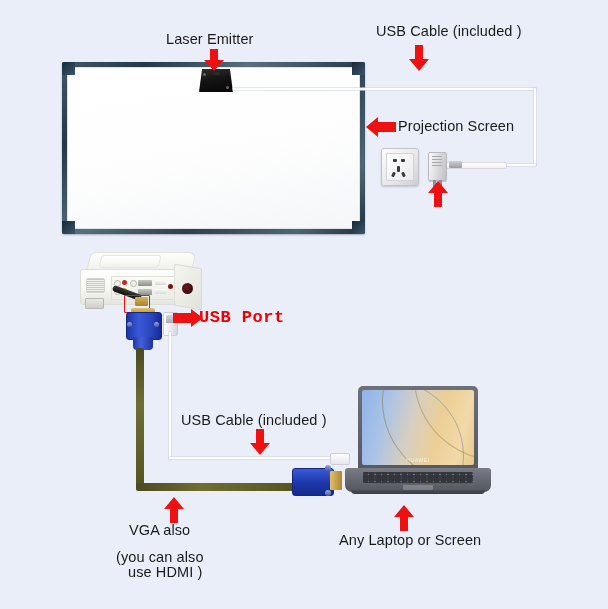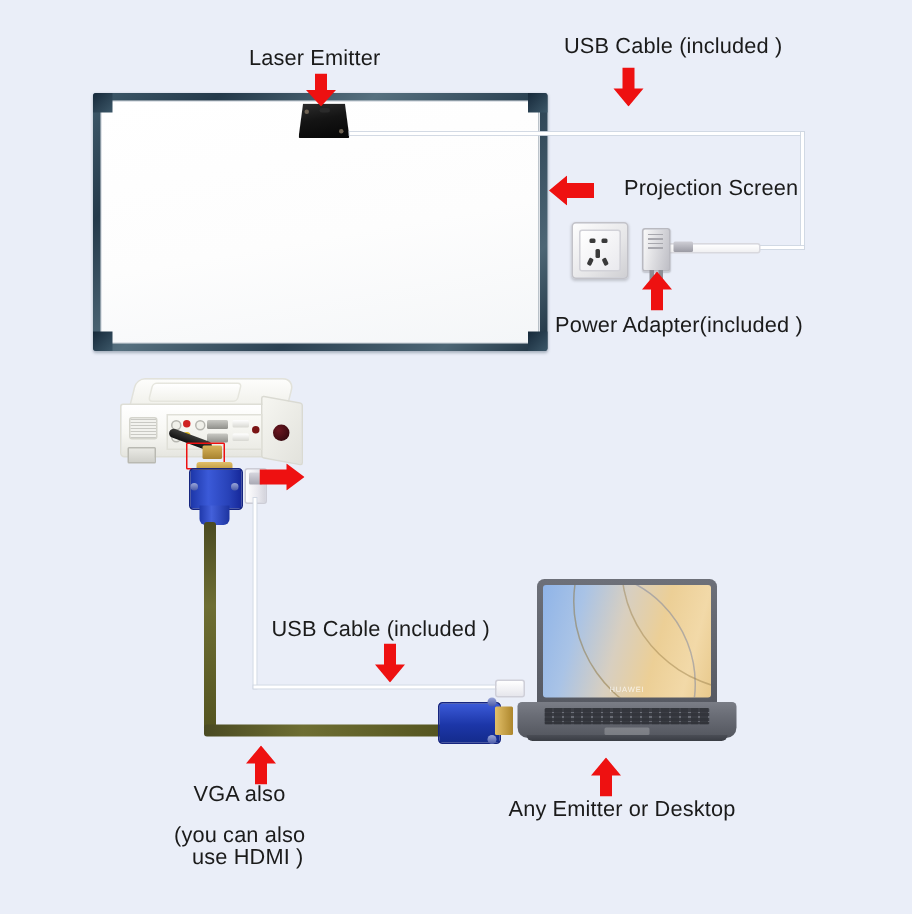--- a/index.html
+++ b/index.html
@@ -318,22 +318,21 @@
   <div id="adaptercord"></div>
   <div id="adapterplug"></div>
   <div id="adapter">
     <div class="grill"></div>
     <div class="prong p1"></div>
     <div class="prong p2"></div>
   </div>
 
   <div class="lbl" style="left:166px;top:31px;">Laser Emitter</div>
   <div class="lbl" style="left:376px;top:23px;">USB Cable (included )</div>
-  <div class="lbl" style="left:416px;top:118px;">Projection Screen</div>
-  <div class="lbl" style="left:370px;top:209px;">Power Adapter(included )</div>
+  <div class="lbl" style="left:398px;top:118px;">Projection Screen</div>
 
   <div class="arr" style="left:203px;top:49px;">
     <svg width="22" height="22" viewBox="0 0 22 22">
         <polygon points="7,0 15,0 15,11 21,11 11,22 1,11 7,11" fill="#ee1111"></polygon>
       </svg>
   </div>
   <div class="arr" style="left:408px;top:45px;">
     <svg width="22" height="26" viewBox="0 0 22 26">
         <polygon points="7,0 15,0 15,14 21,14 11,26 1,14 7,14" fill="#ee1111"></polygon>
       </svg>
@@ -410,25 +409,26 @@
         <div class="swirl w4"></div>
         <div id="lp-logo">HUAWEI</div>
       </div>
     </div>
     <div id="lp-base"></div>
     <div id="lp-keys"></div>
     <div id="lp-track"></div>
     <div id="lp-foot"></div>
   </div>
 
+  <div class="lbl-red" style="left:199px;top:308px;">USB Port</div>
   <div class="lbl" style="left:181px;top:412px;">USB Cable (included )</div>
   <div class="lbl" style="left:129px;top:522px;">VGA also</div>
   <div class="lbl" style="left:116px;top:549px;">(you can also</div>
   <div class="lbl" style="left:128px;top:564px;">use HDMI )</div>
-  <div class="lbl" style="left:339px;top:532px;">Any Emitter or Desktop</div>
+  <div class="lbl" style="left:339px;top:532px;">Any Laptop or Screen</div>
 
   <div class="arr" style="left:173px;top:309px;">
     <svg width="30" height="18" viewBox="0 0 30 18">
         <polygon points="30,9 18,0 18,4 0,4 0,14 18,14 18,18" fill="#ee1111"></polygon>
       </svg>
   </div>
   <div class="arr" style="left:249px;top:429px;">
     <svg width="22" height="26" viewBox="0 0 22 26">
         <polygon points="7,0 15,0 15,14 21,14 11,26 1,14 7,14" fill="#ee1111"></polygon>
       </svg>

